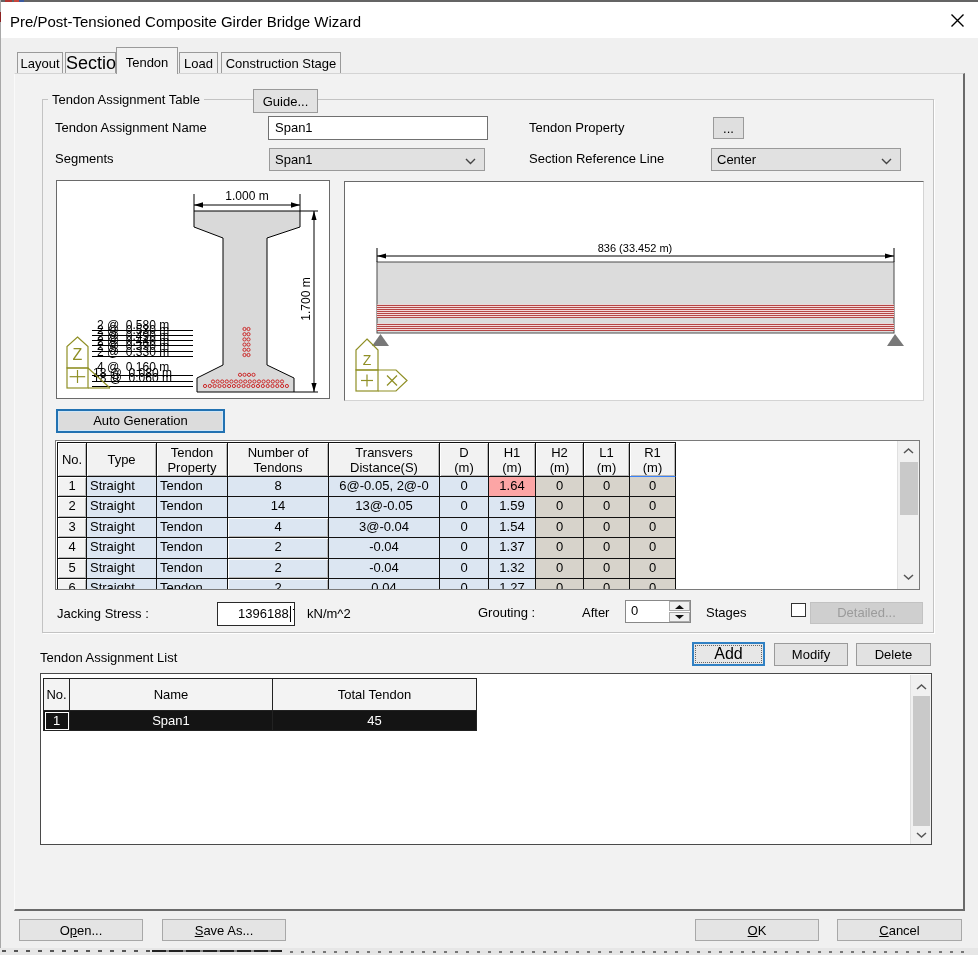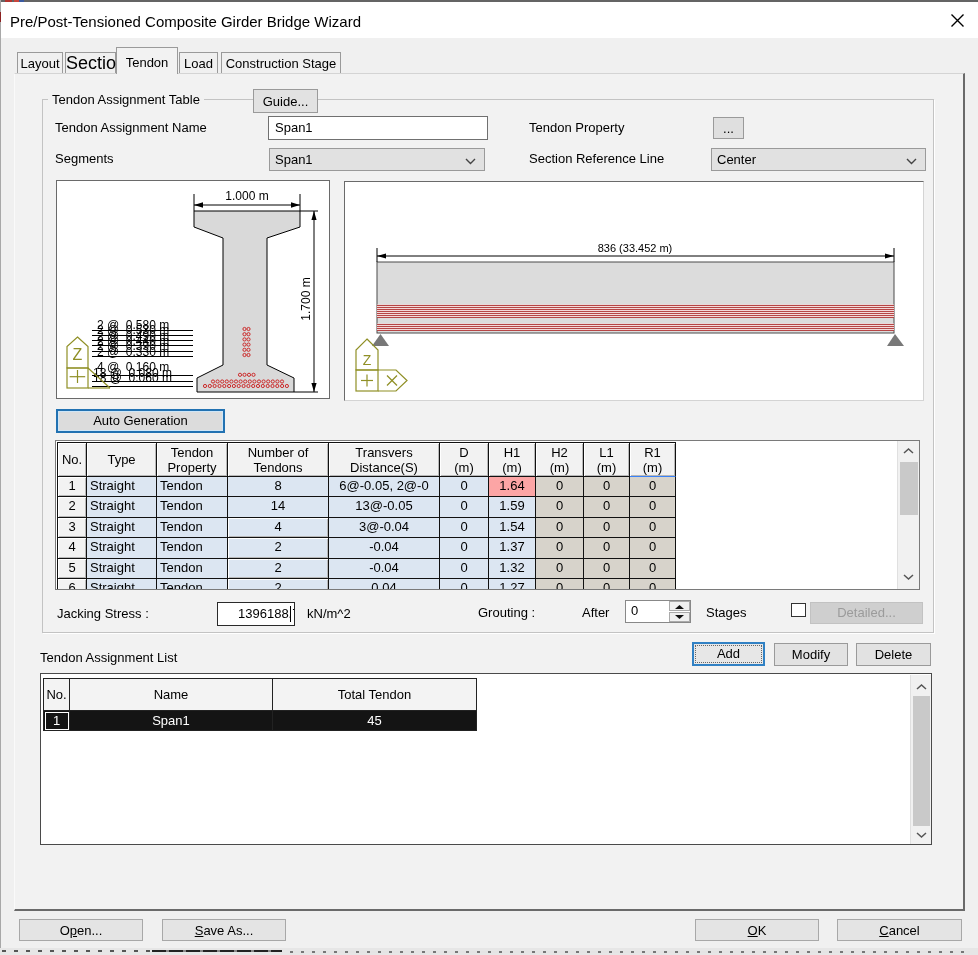--- a/index.html
+++ b/index.html
@@ -39,21 +39,21 @@
 <div class="lbl" style="left:55px;top:120px">Tendon Assignment Name</div>
 <div class="abs" style="left:268px;top:116px;width:220px;height:24px;background:#fff;border:1px solid #707070;font-size:13px;line-height:22px;padding-left:6px">Span1</div>
 <div class="lbl" style="left:529px;top:120px">Tendon Property</div>
 <div class="btn" style="left:713px;top:117px;width:31px;height:22px;background:#dfdfdf">...</div>
 <div class="lbl" style="left:55px;top:151px">Segments</div>
 <div class="abs" style="left:269px;top:148px;width:216px;height:23px;background:#e1e1e1;border:1px solid #9a9a9a;font-size:13px;line-height:21px;padding-left:5px">Span1
   <svg class="chev" width="11" height="7">
       <path d="M1,1 L5.5,5.5 L10,1" stroke="#444" stroke-width="1.4" fill="none"></path>
     </svg></div>
 <div class="lbl" style="left:529px;top:151px">Section Reference Line</div>
-<div class="abs" style="left:711px;top:148px;width:215px;height:23px;background:#e1e1e1;border:1px solid #9a9a9a;font-size:13px;line-height:21px;padding-left:5px">Center
+<div class="abs" style="left:711px;top:148px;width:190px;height:23px;background:#e1e1e1;border:1px solid #9a9a9a;font-size:13px;line-height:21px;padding-left:5px">Center
   <svg class="chev" width="11" height="7">
       <path d="M1,1 L5.5,5.5 L10,1" stroke="#444" stroke-width="1.4" fill="none"></path>
     </svg></div>
 
 <div class="abs" style="left:56px;top:180px;width:274px;height:219px;background:#fff;border:1px solid #6a6a6a"></div>
 <svg class="abs" style="left:46px;top:180px" width="287" height="218" viewBox="0 0 287 218">
   <g stroke="#000" stroke-width="1" fill="none">
     <path d="M148,31 L254,31 L254,47 L221,58 L221,185 L248,198 L248,212 L151,212 L151,198 L177,185 L177,58 L148,47 Z" fill="#d9d9d9"></path>
     <line x1="148" y1="14" x2="148" y2="31"></line>
       <line x1="254" y1="14" x2="254" y2="31"></line>
@@ -290,21 +290,21 @@
     <path d="M4.5,0 L9,4 L0,4 Z" fill="#111"></path>
   </svg>
 <svg class="abs" style="left:675px;top:615px" width="9" height="4">
     <path d="M0,0 L9,0 L4.5,4 Z" fill="#111"></path>
   </svg>
 <div class="lbl" style="left:706px;top:605px">Stages</div>
 <div class="abs" style="left:791px;top:603px;width:15px;height:14px;background:#fff;border:1px solid #333"></div>
 <div class="abs" style="left:810px;top:602px;width:113px;height:22px;background:#cfcfcf;border:1px solid #c2c2c2;font-size:13px;color:#9b9b9b;text-align:center;line-height:20px">Detailed...</div>
 
 <div class="lbl" style="left:40px;top:650px">Tendon Assignment List</div>
-<div class="abs" style="left:692px;top:642px;width:73px;height:24px;background:#e7e7e7;border:2px solid #3181c4;outline:1px dotted #666;outline-offset:-4px;font-size:13px;text-align:center;line-height:19px">Add</div>
+<div class="abs" style="left:692px;top:642px;width:73px;height:24px;background:#e7e7e7;border:2px solid #3181c4;outline:1px dotted #666;outline-offset:-4px;font-size:16px;text-align:center;line-height:19px">Add</div>
 <div class="btn" style="left:774px;top:643px;width:74px;height:23px">Modify</div>
 <div class="btn" style="left:856px;top:643px;width:75px;height:23px">Delete</div>
 <div class="abs" style="left:40px;top:673px;width:892px;height:172px;background:#fff;border:1px solid #4a4a4a" id="grid2">
 
 <div style="position:absolute;left:2px;top:4px;display:grid;grid-template-columns:26px 203px 204px;font-size:13px;color:#000;text-align:center;border-top:1px solid #222;border-left:1px solid #222">
 <div style="height:32px;background:#f3f3f3;border-right:1px solid #222;border-bottom:1px solid #222;line-height:31px">No.</div>
 <div style="height:32px;background:#f3f3f3;border-right:1px solid #222;border-bottom:1px solid #222;line-height:31px">Name</div>
 <div style="height:32px;background:#f3f3f3;border-right:1px solid #222;border-bottom:1px solid #222;line-height:31px">Total Tendon</div>
 <div style="height:20px;background:#141414;border-right:1px solid #222;border-bottom:1px solid #222;color:#fff;line-height:19px;outline:1px solid #fff;outline-offset:-2px">1</div>
 <div style="height:20px;background:#141414;border-right:1px solid #222;border-bottom:1px solid #222;color:#fff;line-height:19px">Span1</div>

